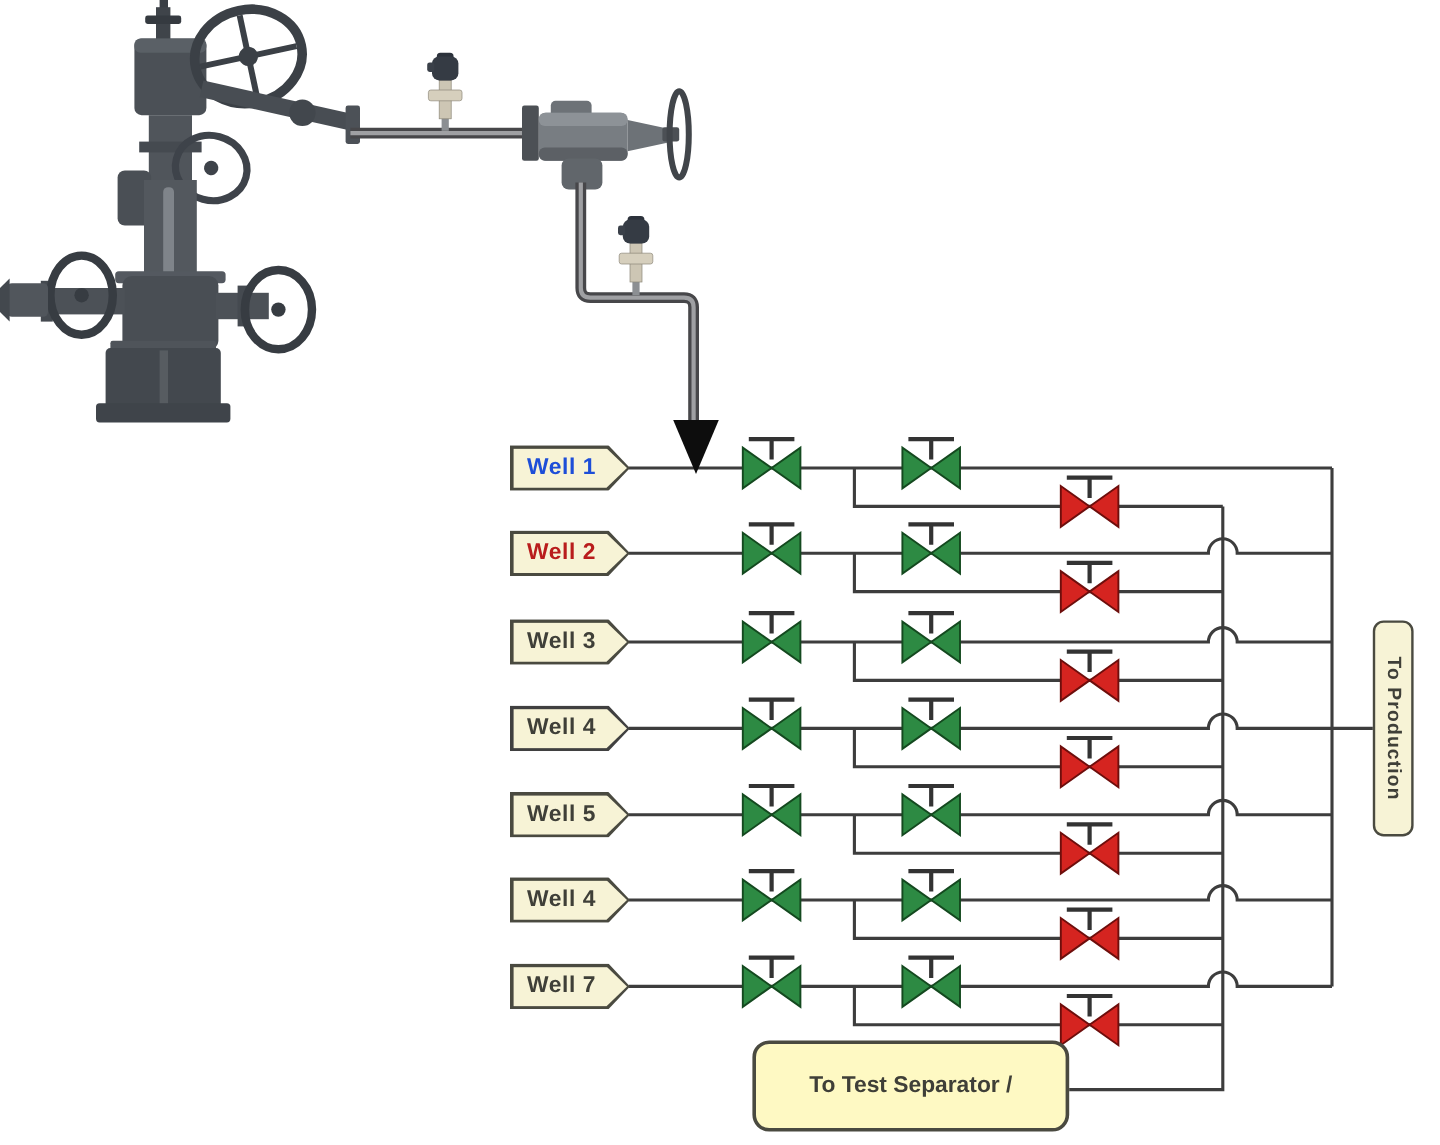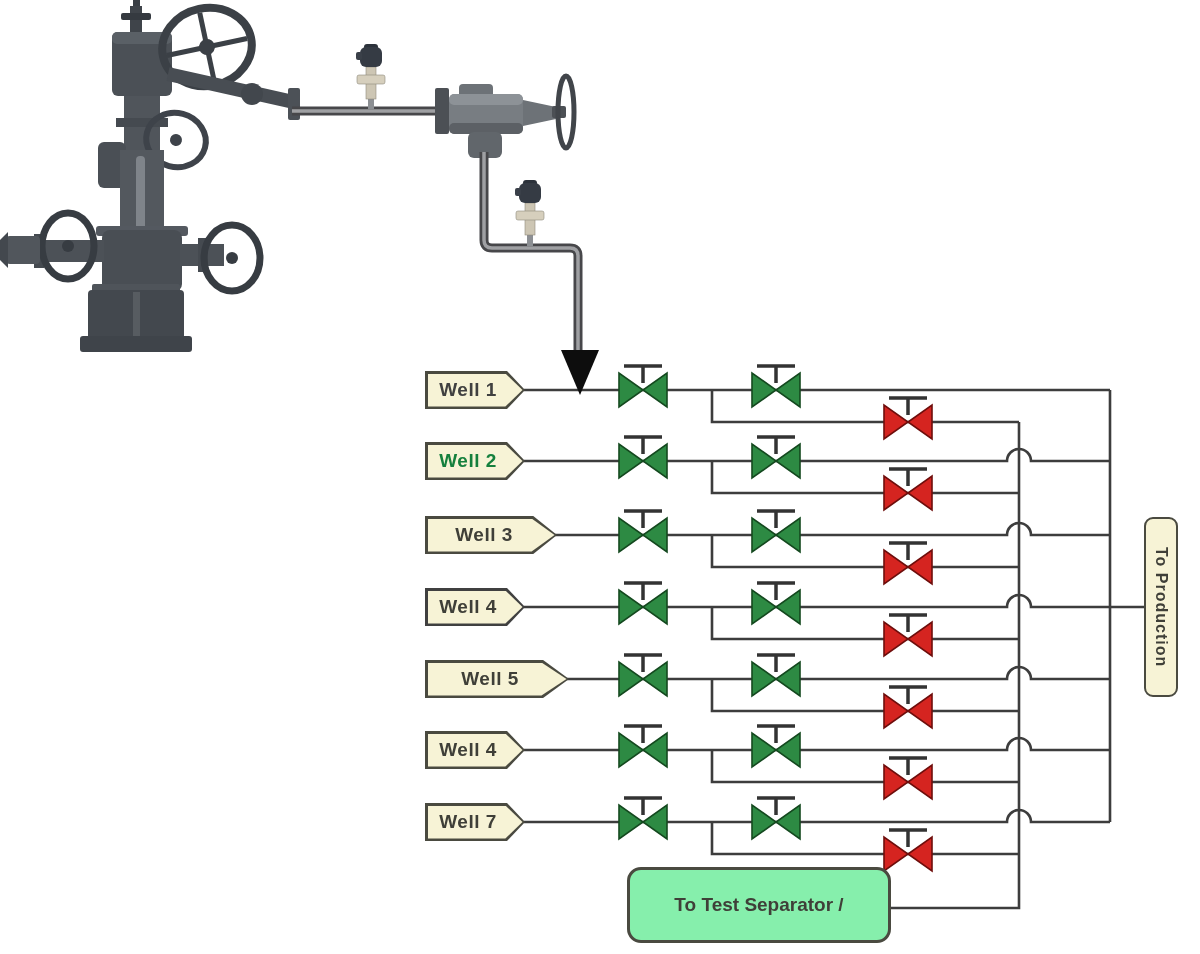--- a/index.html
+++ b/index.html
@@ -262,57 +262,57 @@
       <rect x="525" y="203" width="10" height="32" fill="#cdc6b4" stroke="#8f8a7c" stroke-width="0.6"></rect>
       <rect x="516" y="211" width="28" height="9" rx="2" fill="#d6cfbd" stroke="#8f8a7c" stroke-width="0.6"></rect>
       <rect x="523" y="180" width="14" height="6" rx="3" fill="#2c323b"></rect>
       <rect x="519" y="183" width="22" height="20" rx="6" fill="#353b44"></rect>
       <rect x="515" y="188" width="6" height="8" rx="2" fill="#3a4049"></rect>
     </g>
   </svg>
 
   <div id="tags">
       <div class="wtag" style="left: 425px; top: 371px; background: rgb(74, 74, 64);">
-        <div class="wtag-in" style="background: rgb(247, 243, 214); color: #404040;">
+        <div class="wtag-in" style="background: rgb(247, 243, 214); color: #1d4ed8;">
           <span>Well 1</span>
         </div>
       </div>
       <div class="wtag" style="left: 425px; top: 442px; background: rgb(74, 74, 64);">
-        <div class="wtag-in" style="background: rgb(247, 243, 214); color: #15803d;">
+        <div class="wtag-in" style="background: rgb(247, 243, 214); color: #b91c1c;">
           <span>Well 2</span>
         </div>
       </div>
-      <div class="wtag" style="left: 425px; top: 516px; background: rgb(74, 74, 64); padding-left: 32px;">
+      <div class="wtag" style="left: 425px; top: 516px; background: rgb(74, 74, 64);">
         <div class="wtag-in" style="background: rgb(247, 243, 214); color: rgb(63, 63, 56);">
           <span>Well 3</span>
         </div>
       </div>
       <div class="wtag" style="left: 425px; top: 588px; background: #404040;">
         <div class="wtag-in" style="background: rgb(247, 243, 214); color: rgb(63, 63, 56);">
           <span>Well 4</span>
         </div>
       </div>
-      <div class="wtag" style="left: 425px; top: 660px; background: rgb(74, 74, 64); padding-left: 44px;">
+      <div class="wtag" style="left: 425px; top: 660px; background: rgb(74, 74, 64);">
         <div class="wtag-in" style="background: rgb(247, 243, 214); color: rgb(63, 63, 56);">
           <span>Well 5</span>
         </div>
       </div>
       <div class="wtag" style="left: 425px; top: 731px; background: rgb(74, 74, 64);">
         <div class="wtag-in" style="background: rgb(247, 243, 214); color: rgb(63, 63, 56);">
           <span>Well 4</span>
         </div>
       </div>
       <div class="wtag" style="left: 425px; top: 803px; background: rgb(74, 74, 64);">
         <div class="wtag-in" style="background: rgb(247, 243, 214); color: rgb(63, 63, 56);">
           <span>Well 7</span>
         </div>
       </div>
     </div>
 
   <div class="prod-tag" style="background: rgb(247, 243, 214); border: 2.5px solid rgb(74, 74, 64); color: rgb(63, 63, 56);">
     <span>To Production</span>
   </div>
 
-  <div class="test-box" style="background: #86efac; border: 3px solid rgb(74, 74, 64); color: rgb(63, 63, 56);">
+  <div class="test-box" style="background: #fef9c3; border: 3px solid rgb(74, 74, 64); color: rgb(63, 63, 56);">
     <div>To Test Separator /</div>
   </div>
 
 </div>
 
 </body></html>

